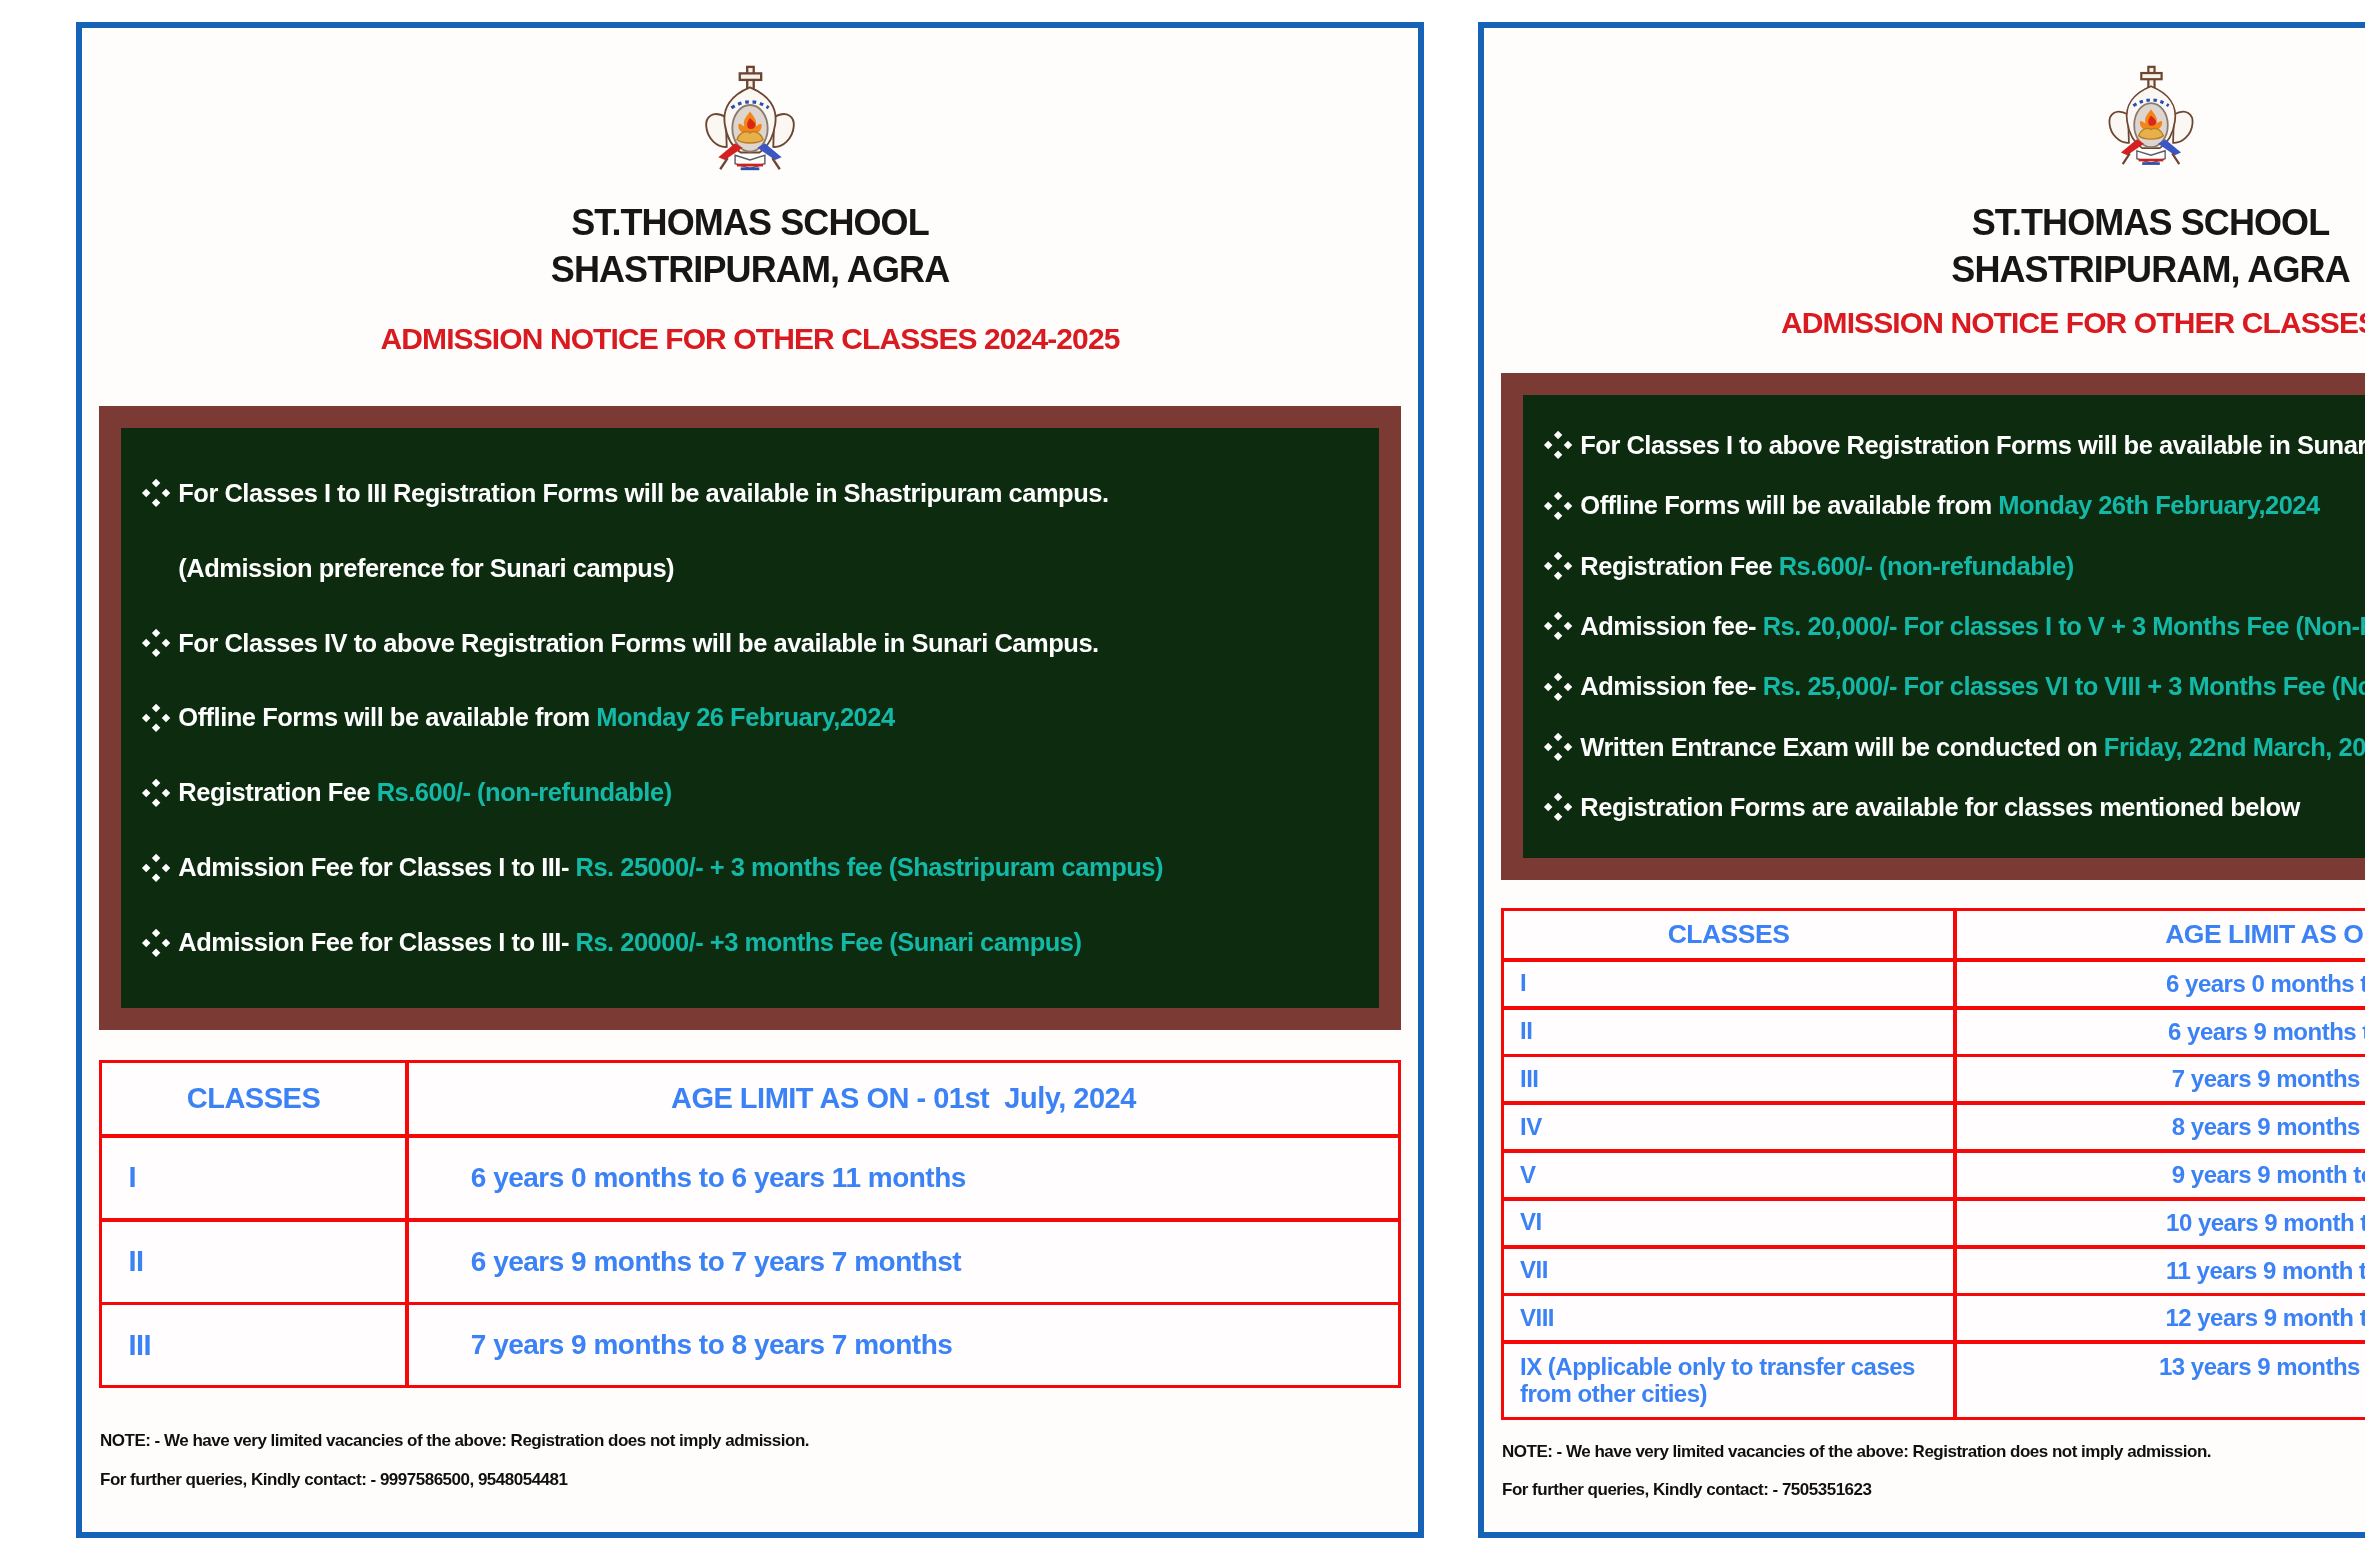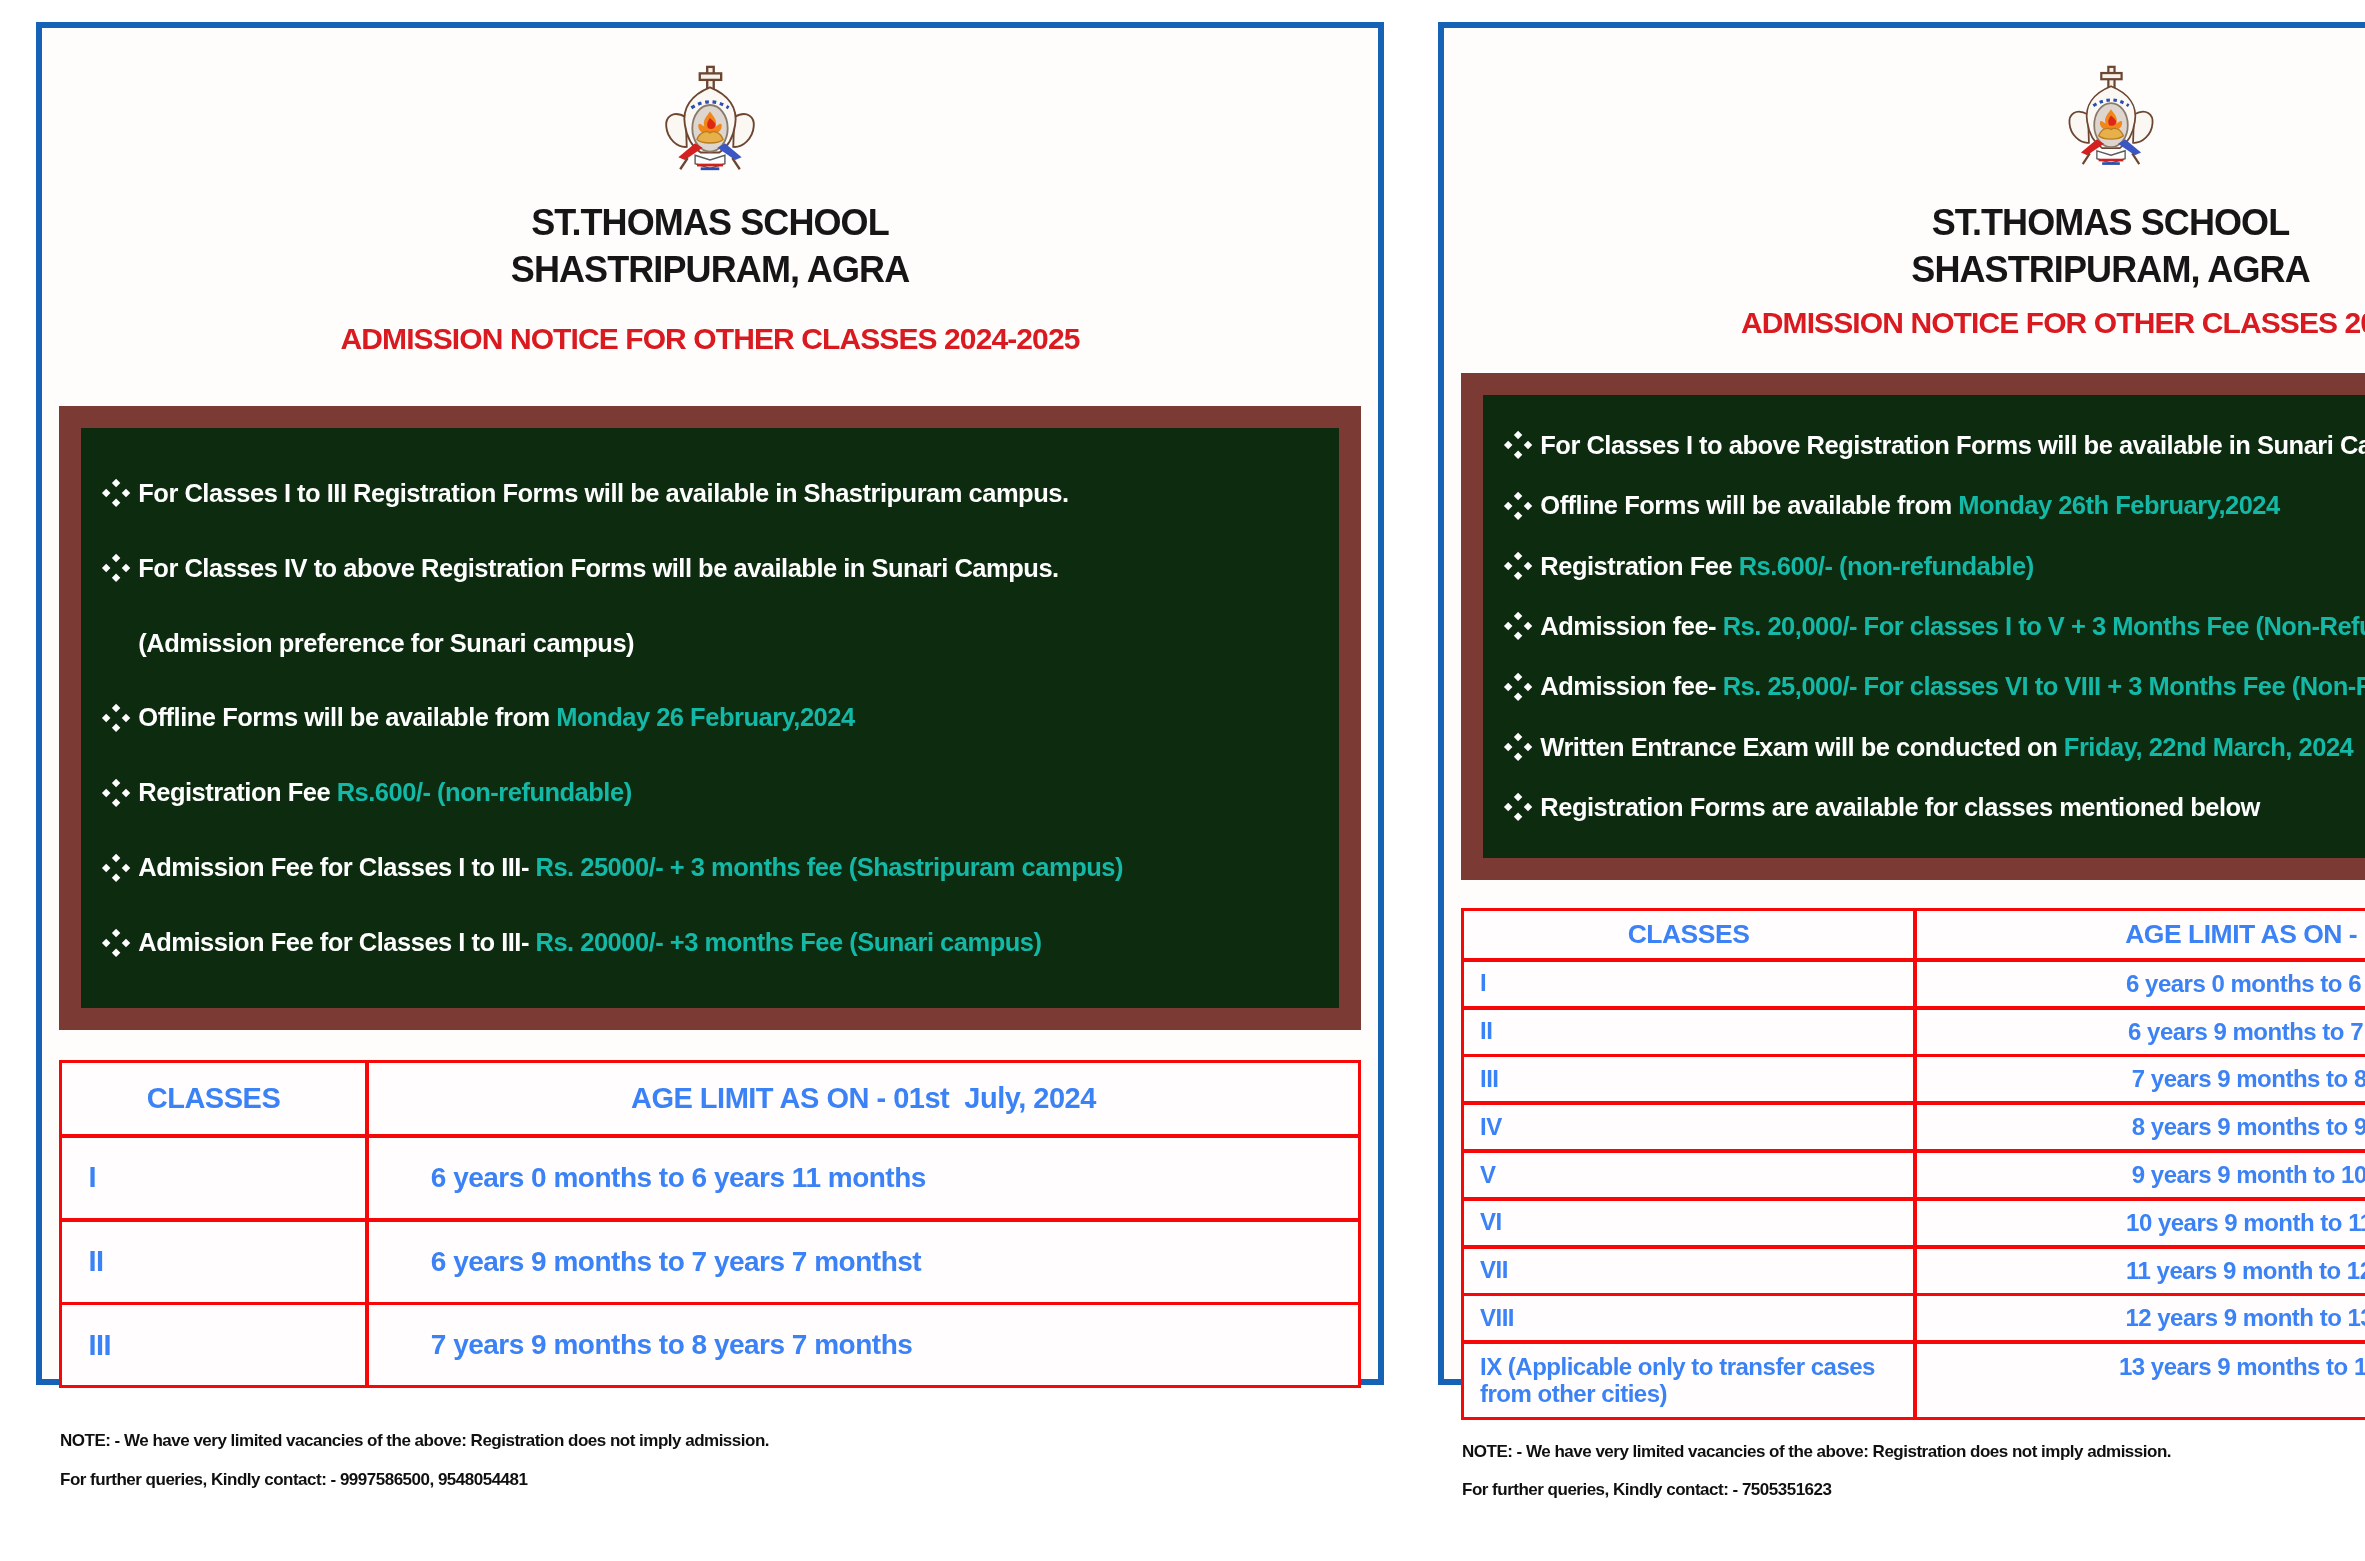--- a/index.html
+++ b/index.html
@@ -1,20 +1,20 @@
 <!DOCTYPE html>
 <html style="font-size:7.6px"><head>
 <meta charset="utf-8">
 <title>Admission Notice</title>
 <style>
   * { margin:0; padding:0; box-sizing:border-box; }
   body { background:#ffffff; font-family:"Liberation Sans","DejaVu Sans",sans-serif; }
   .canvas { position:relative; width:2819px; height:1561px; background:#ffffff; overflow:hidden; }
 
-  .panel { position:absolute; top:22px; height:1363px; border:6.6px solid #1562b7; background:#fffdfb; }
+  .panel { position:absolute; top:22px; height:1516px; border:6.6px solid #1562b7; background:#fffdfb;margin-left:40px; }
   .p-left  { left:36px;  width:1348px; }
   .p-right { left:1438px; width:1345px; }
 
   .crest { position:absolute; top:37px; left:50%; transform:translateX(-50%); }
 
   .school-name, .school-loc {
     position:absolute; width:100%; text-align:center; font-weight:bold;
     color:#161616; font-size:36px; letter-spacing:-0.9px;
   }
   .school-name { top:174px; }
@@ -97,29 +97,29 @@
     <div class="school-loc">SHASTRIPURAM, AGRA</div>
     <div class="notice-title">ADMISSION NOTICE FOR OTHER CLASSES 2024-2025</div>
 
     <div class="board">
       <div class="bline">
         <span class="bmark">
             <span class="diamond"></span>
           </span>
         <span class="btext"><span>For Classes I to III Registration Forms will be available in Shastripuram campus.</span><span class="hl"></span></span>
       </div>
-      <div class="bline">
-        <span class="bmark">
-            <span class="diamond"></span>
-          </span>
-        <span class="btext"><span>For Classes IV to above Registration Forms will be available in Sunari Campus.</span><span class="hl"></span></span>
-      </div>
       <div class="bline no-bullet">
         <span class="bmark"></span>
         <span class="btext"><span>(Admission preference for Sunari campus)</span><span class="hl"></span></span>
+      </div>
+      <div class="bline">
+        <span class="bmark">
+            <span class="diamond"></span>
+          </span>
+        <span class="btext"><span>For Classes IV to above Registration Forms will be available in Sunari Campus.</span><span class="hl"></span></span>
       </div>
       <div class="bline">
         <span class="bmark">
             <span class="diamond"></span>
           </span>
         <span class="btext"><span>Offline Forms will be available from </span><span class="hl">Monday 26 February,2024</span></span>
       </div>
       <div class="bline">
         <span class="bmark">
             <span class="diamond"></span>

